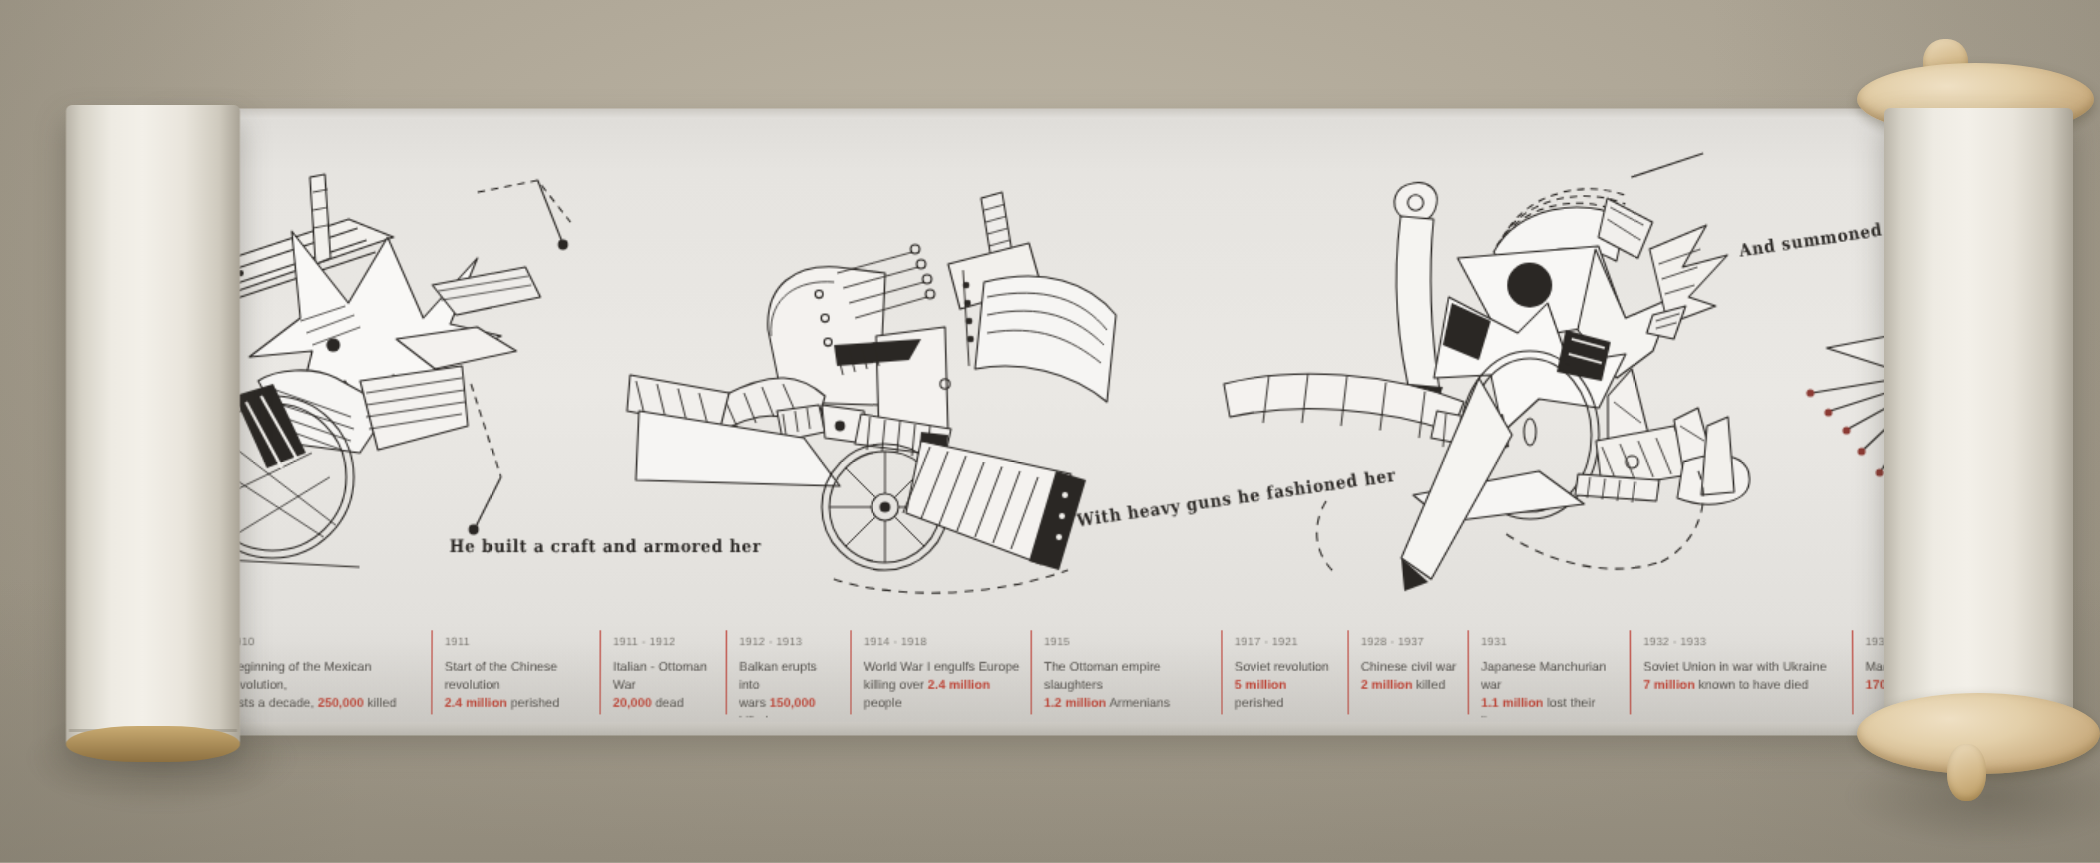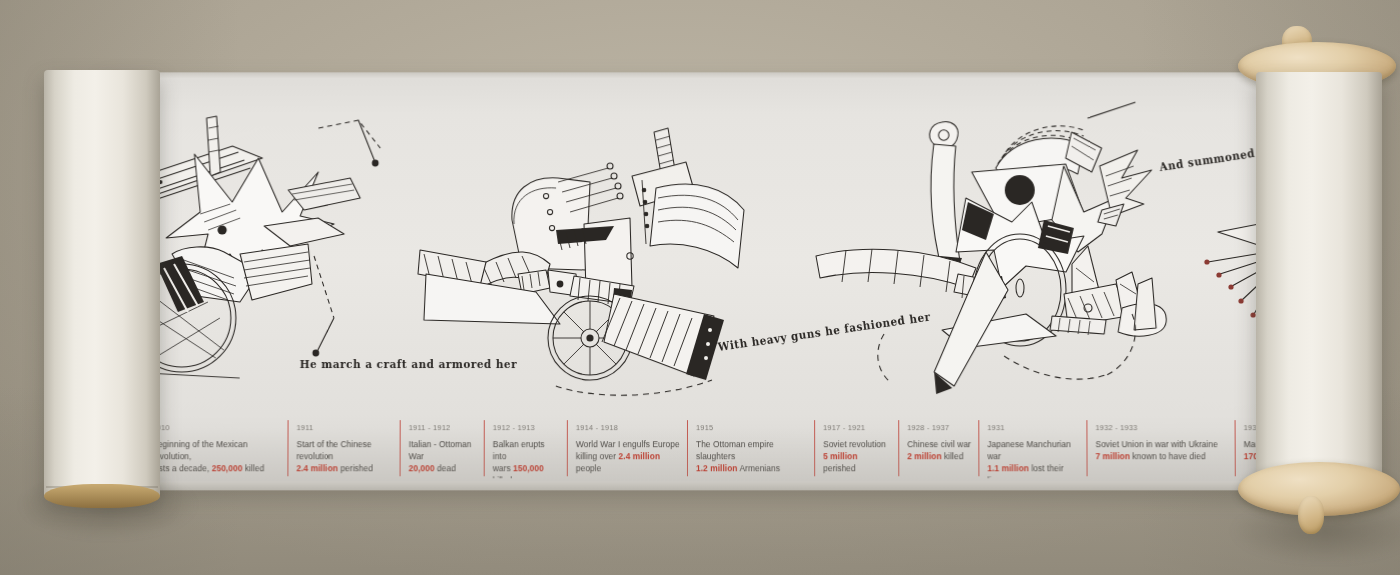--- a/index.html
+++ b/index.html
@@ -366,21 +366,21 @@
             <circle cx="9" cy="72" r="2.6" fill="#8b3a33" stroke="none"></circle>
             <circle cx="21" cy="85" r="2.6" fill="#8b3a33" stroke="none"></circle>
             <circle cx="33" cy="97" r="2.6" fill="#8b3a33" stroke="none"></circle>
             <circle cx="43" cy="111" r="2.6" fill="#8b3a33" stroke="none"></circle>
             <circle cx="55" cy="125" r="2.6" fill="#8b3a33" stroke="none"></circle>
             <circle cx="65" cy="141" r="2.6" fill="#8b3a33" stroke="none"></circle>
           </g>
         </svg>
       </div>
 
-      <div class="caption c1">He march a craft and armored her</div>
+      <div class="caption c1">He built a craft and armored her</div>
       <div class="caption c2">With heavy guns he fashioned her</div>
       <div class="caption c3">And summoned her to roar</div>
     </div>
 
     <div class="timeline" id="timeline">
         <div class="tl-entry" style="width: 44px;">
           <div class="tl-year">&nbsp;</div>
           <div class="tl-text">
             <div>n war</div>
             <div>st</div>

